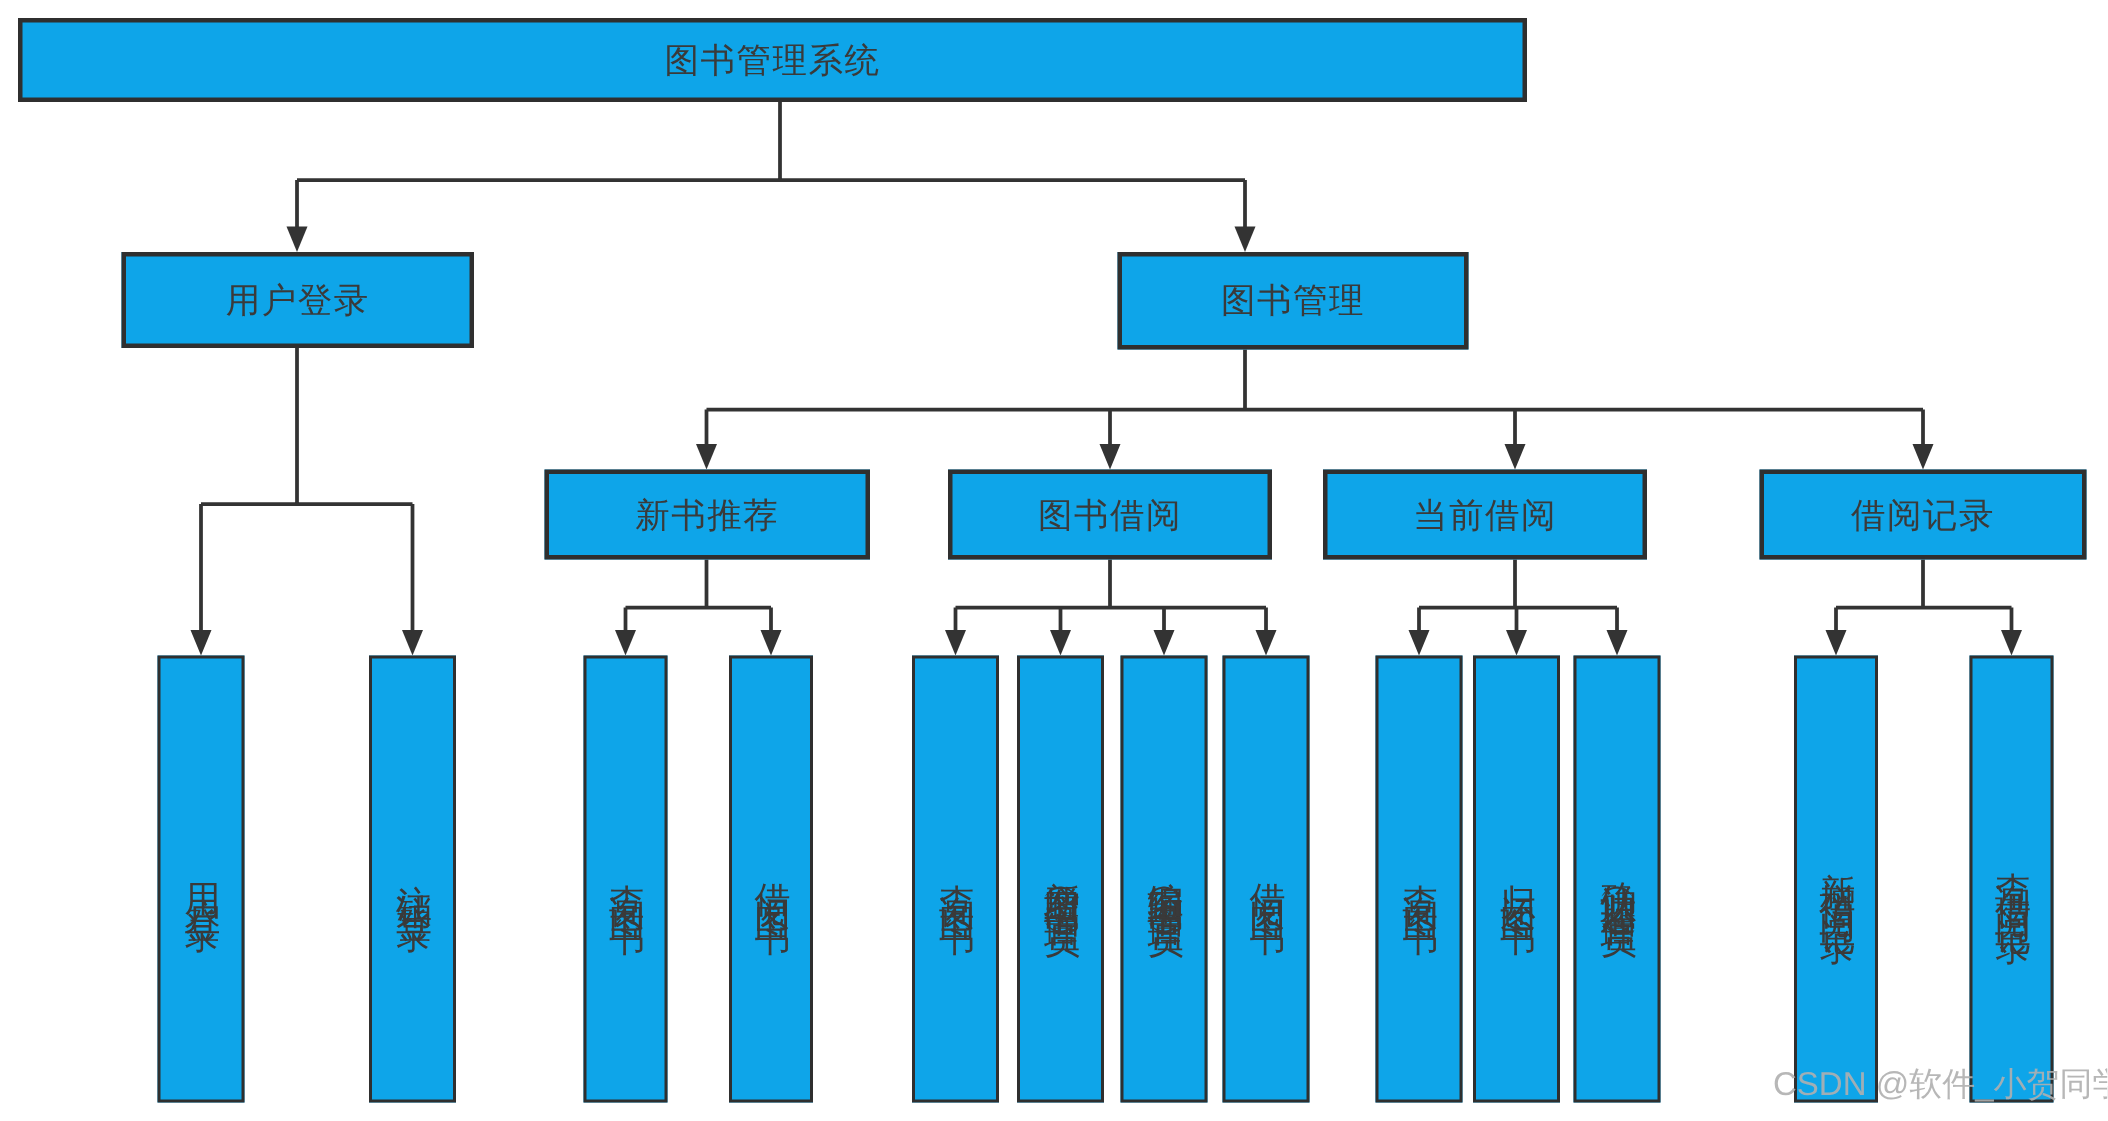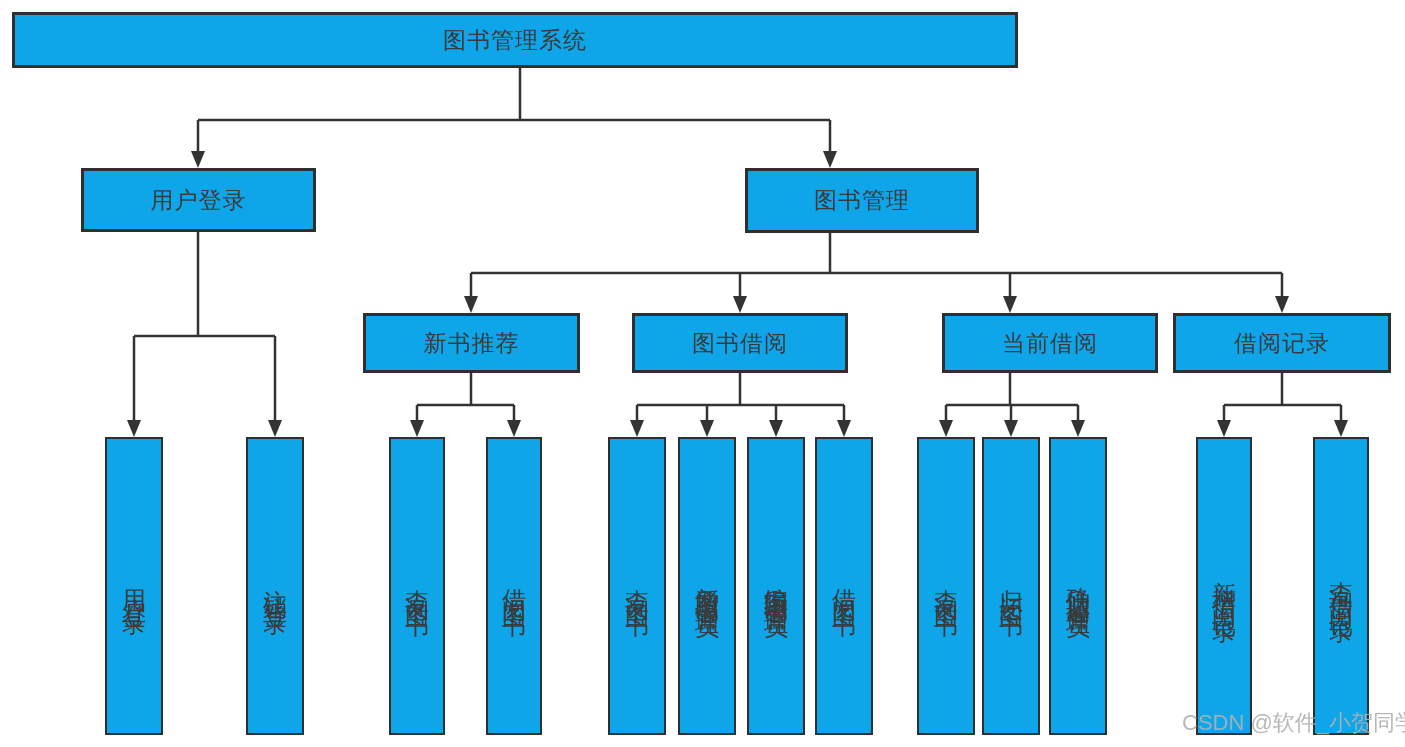--- a/index.html
+++ b/index.html
@@ -56,21 +56,21 @@
   }
   
   .root   { left: 12px;   top: 12px;  width: 1006px; height: 56px; }
   
   .l2a    { left: 81px;   top: 168px; width: 235px;  height: 64px; }
   .l2b    { left: 745px;  top: 168px; width: 234px;  height: 65px; }
   
   .l3     { top: 313px; height: 60px; }
   .l3a    { left: 363px;  width: 217px; }
   .l3b    { left: 632px;  width: 216px; text-align: center; }
-  .l3c    { left: 942px;  width: 216px; }
+  .l3c    { left: 882px;  width: 216px; }
   .l3d    { left: 1173px; width: 218px; }
   
   .u1 { left: 105px;  width: 58px; }
   .u2 { left: 246px;  width: 58px; }
   .n1 { left: 389px;  width: 56px; }
   .n2 { left: 486px;  width: 56px; }
   .b1 { left: 608px;  width: 58px; }
   .b2 { left: 678px;  width: 58px; }
   .b3 { left: 747px;  width: 58px; }
   .b4 { left: 815px;  width: 58px; }

